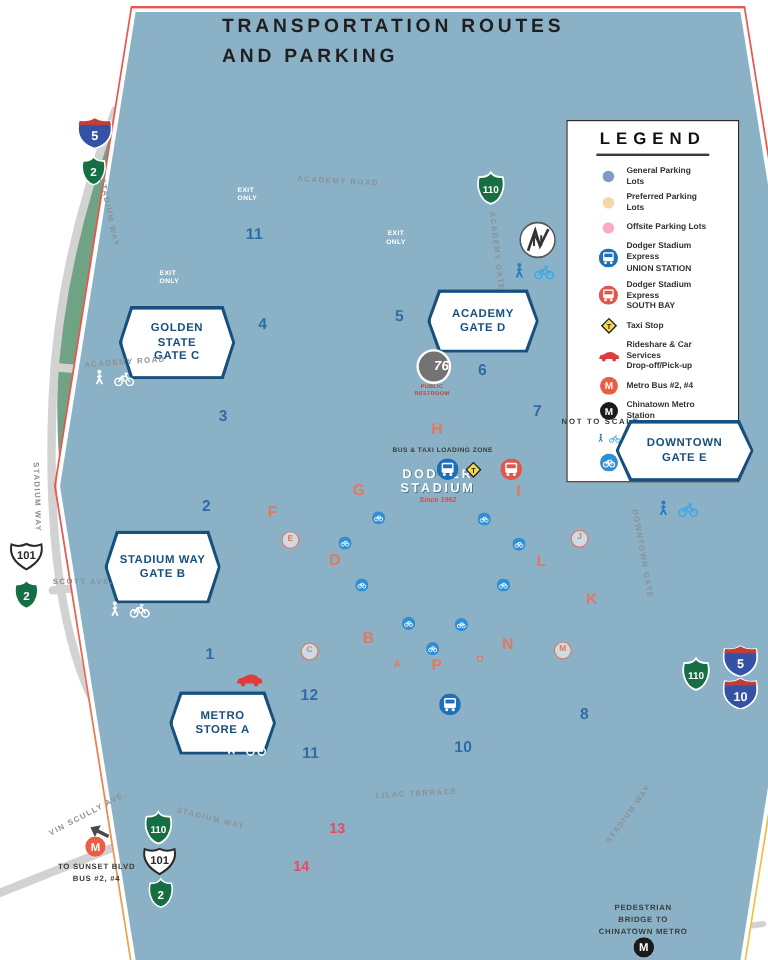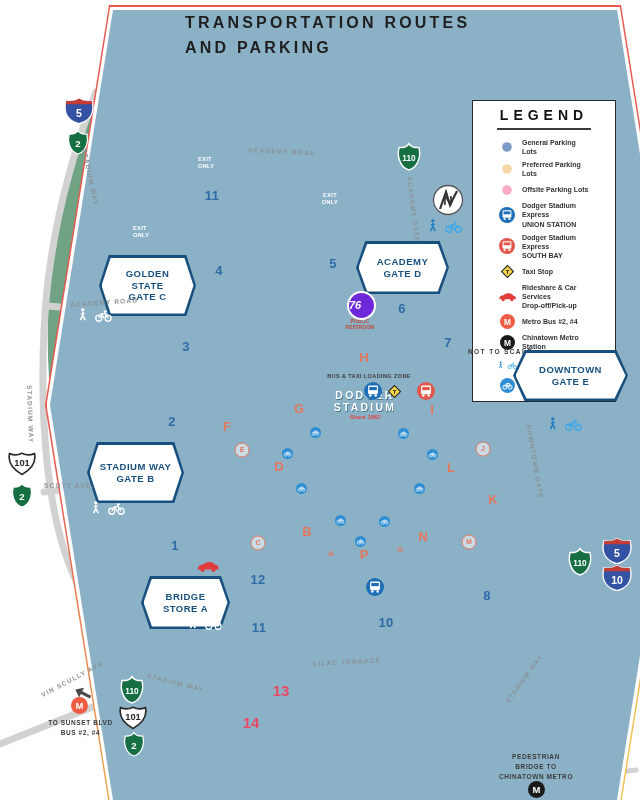--- a/index.html
+++ b/index.html
@@ -19,21 +19,21 @@
   .conn{stroke:#e4785e;stroke-width:1;fill:none}
   .arct{font:bold 3.4px "Liberation Sans",sans-serif;fill:#fff;letter-spacing:.4px}
 
   
   .lotnum{position:absolute;transform:translate(-50%,-50%);font-weight:bold;
           font-size:13px;color:#2e6ca8;letter-spacing:.3px}
   .lotletter{position:absolute;transform:translate(-50%,-50%);font-weight:bold;
           font-size:13px;color:#e4785e}
   .lotletter.sm{font-size:8px}
   .lotoff{position:absolute;transform:translate(-50%,-50%);font-weight:bold;
-          font-size:15px;color:#e84a66}
+          font-size:12px;color:#e84a66}
   .circle-letter{position:absolute;transform:translate(-50%,-50%);width:13px;height:13px;
           border:1px solid #e4785e;border-radius:50%;color:#e4785e;font-weight:bold;
           font-size:7px;line-height:12px;text-align:center;background:rgba(255,255,255,.55)}
   .roadlabel{position:absolute;font-size:6.5px;font-weight:bold;color:#8a9296;
           letter-spacing:1.2px;transform-origin:0 0;white-space:nowrap}
   .exitlabel{position:absolute;font-size:5.5px;font-weight:bold;color:#fff;
           letter-spacing:.4px;line-height:1.25;text-align:left}
   .smalllabel{position:absolute;font-size:5.5px;font-weight:bold;color:#3c3c3c;letter-spacing:.4px}
   .notscale{position:absolute;font-size:6.5px;font-weight:bold;color:#3c3c3c;letter-spacing:1.4px}
   .ctr{text-align:center}
@@ -72,23 +72,23 @@
   .lg-tx{font-size:7px;font-weight:bold;color:#333;line-height:1.3;padding-left:5px}
 
   
   .shield{position:absolute}
   .sn{fill:#fff;font:bold 10.5px "Liberation Sans",sans-serif;text-anchor:middle}
   .sn3{fill:#fff;font:bold 8px "Liberation Sans",sans-serif;text-anchor:middle}
   .snb{fill:#2a2a2a;font:bold 9px "Liberation Sans",sans-serif;text-anchor:middle}
   .mm{fill:#fff;font:bold 10px "Liberation Sans",sans-serif;text-anchor:middle}
   .tt{fill:#1a1a1a;font:bold 6.5px "Liberation Sans",sans-serif;text-anchor:middle}
   .ic{position:absolute}
-  .gas76{position:absolute;width:25px;height:25px;border-radius:50%;background:#6d28d9;
+  .gas76{position:absolute;width:25px;height:25px;border-radius:50%;background:#737373;
          border:2.5px solid #fff;color:#fff;font-weight:bold;font-style:italic;
-         font-size:11px;text-align:left;line-height:24px}
+         font-size:11px;text-align:right;line-height:24px}
   .compass{position:absolute;width:32px;height:32px}
 </style>
 </head>
 <body>
 
 <div id="stage">
 
 <svg id="map" width="640" height="800" viewBox="0 0 640 800">
   <defs>
     <path id="arcpath" d="M315,522 A60,60 0 0 0 415,522"></path>
@@ -385,21 +385,21 @@
       </div>
 </div>
 <div class="gate hx" style="left:87px;top:442px;width:92px;height:56px">
   <div class="gate-in hx">
         <div class="gate-name">STADIUM WAY</div>
         <div class="gate-sub">GATE B</div>
       </div>
 </div>
 <div class="gate hx" style="left:141px;top:576px;width:84px;height:48px">
   <div class="gate-in hx">
-        <div class="gate-name">BRIDGE</div>
+        <div class="gate-name">METRO</div>
         <div class="gate-sub">STORE A</div>
       </div>
 </div>
 <div class="gate hx" style="left:513px;top:350px;width:110px;height:46px">
   <div class="gate-in hx">
         <div class="gate-name">DOWNTOWN</div>
         <div class="gate-sub">GATE E</div>
       </div>
 </div>
 

